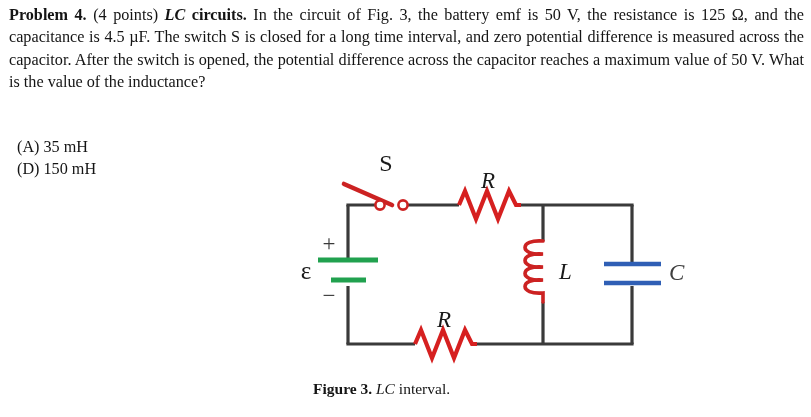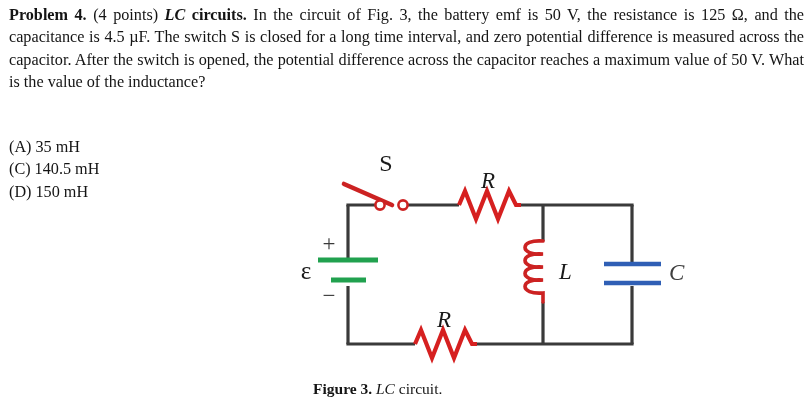--- a/index.html
+++ b/index.html
@@ -32,21 +32,21 @@
     line-height: 22.3px;
     text-align: justify;
     text-justify: inter-word;
     color: #141414;
   }
   .problem-body .bold { font-weight: bold; }
   .problem-body .bolditalic { font-weight: bold; font-style: italic; }
 
   .choices {
     position: absolute;
-    left: 9px;
+    left: 17px;
     top: 136px;
     font-size: 16.2px;
     line-height: 22.3px;
     color: #141414;
   }
   .choice { white-space: nowrap; }
 
   
   .figure {
     position: absolute;
@@ -70,21 +70,20 @@
 </style>
 </head>
 <body>
 
 <div class="page">
 
   <div class="problem-body"><span class="bold">Problem 4.</span> <span>(4 points)</span> <span class="bolditalic">LC</span><span class="bold"> circuits.</span><span> In the circuit of Fig. 3, the battery emf is 50 V, the resistance is 125 Ω, and the capacitance is 4.5 µF. The switch S is closed for a long time interval, and zero potential difference is measured across the capacitor. After the switch is opened, the potential difference across the capacitor reaches a maximum value of 50 V. What is the value of the inductance?</span></div>
 
   <div class="choices">
     <div class="choice">(A) 35 mH</div>
-    <div class="choice">(C) 140.5 mH</div>
     <div class="choice">(D) 150 mH</div>
   </div>
 
   <div class="figure">
     <svg width="430" height="265" viewBox="0 0 430 265" xmlns="http://www.w3.org/2000/svg">
 
       <g stroke="#3a3a3a" stroke-width="3.2" fill="none" stroke-linecap="butt">
 
         <path d="M 72,59 L 72,112"></path>
 
@@ -149,15 +148,15 @@
       <text x="393" y="134" font-family="Liberation Serif, serif" font-size="23" font-style="italic" fill="#3f3f3f" text-anchor="start">C</text>
 
       <text x="30" y="133" font-family="Liberation Serif, serif" font-size="25" fill="#1a1a1a" text-anchor="middle">ε</text>
 
       <text x="53" y="105" font-family="Liberation Serif, serif" font-size="23" fill="#3a3a3a" text-anchor="middle">+</text>
 
       <text x="53" y="157" font-family="Liberation Serif, serif" font-size="23" fill="#3a3a3a" text-anchor="middle">−</text>
     </svg>
   </div>
 
-  <div class="caption"><span class="bold">Figure 3.</span><span class="italic"> LC</span><span> circuit.</span></div>
+  <div class="caption"><span class="bold">Figure 3.</span><span class="italic"> LC</span><span> interval.</span></div>
 
 </div>
 
 </body></html>

